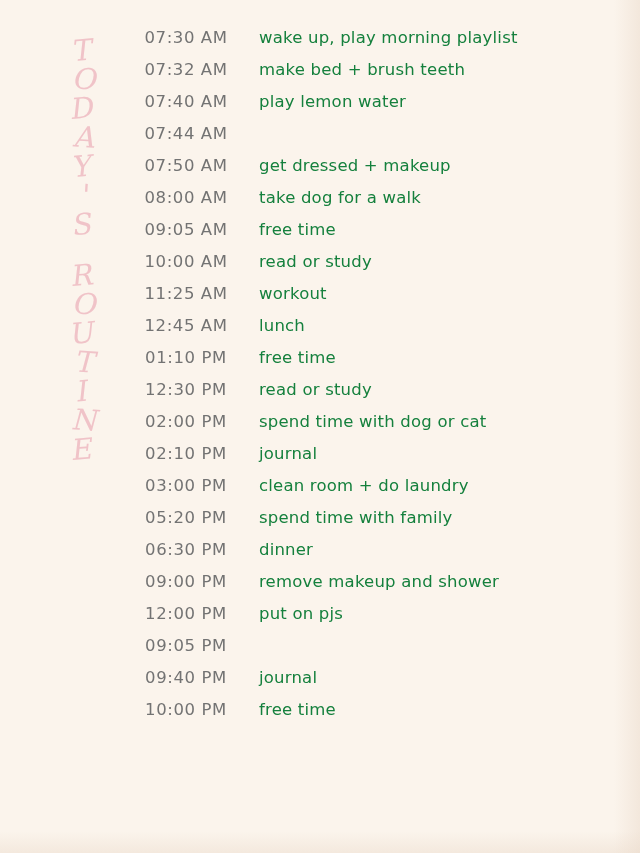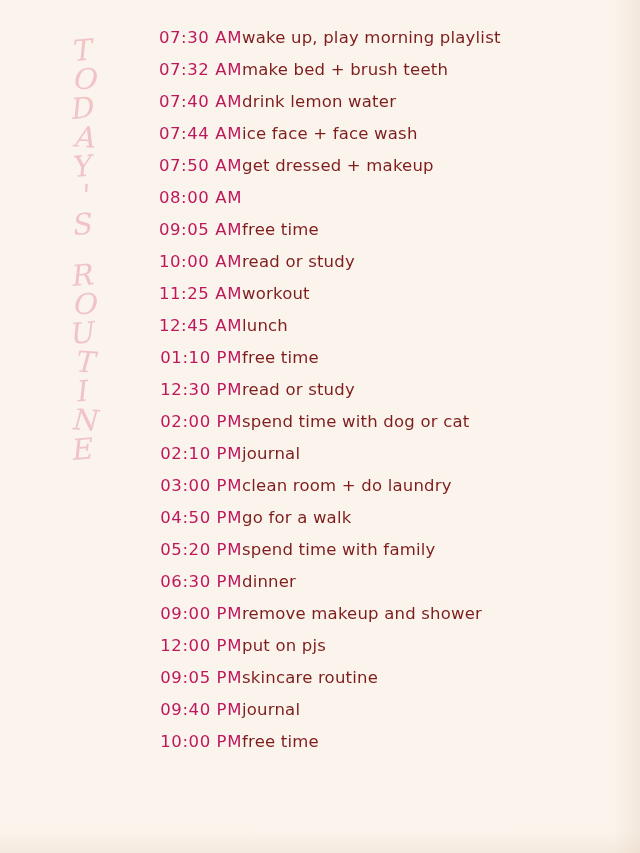--- a/index.html
+++ b/index.html
@@ -58,32 +58,33 @@
     right: 18px;
   }
   .row {
     display: flex;
     align-items: baseline;
     height: 32px;
   }
   .time {
     width: 112px;
     flex: 0 0 112px;
-    text-align: right;
-    color: #be185d;
+    text-align: center;
+    color: #737373;
     font-size: 16.5px;
     letter-spacing: 0.6px;
     font-family: "DejaVu Sans", sans-serif;
   }
   .task {
-    color: #7f1d1d;
+    color: #15803d;
     font-size: 16.5px;
     letter-spacing: 0.2px;
     font-family: "DejaVu Sans", sans-serif;
     white-space: nowrap;
+    margin-left: 17px;
   }
   
   .paper-edge {
     position: absolute;
     right: 0;
     bottom: 0;
     width: 26px;
     height: 853px;
     background: linear-gradient(to right, rgba(238,225,212,0), rgba(233,216,200,0.45));
     pointer-events: none;
@@ -125,32 +126,32 @@
     <div class="row">
       <span class="time">07:30 AM</span>
       <span class="task">wake up, play morning playlist</span>
     </div>
     <div class="row">
       <span class="time">07:32 AM</span>
       <span class="task">make bed + brush teeth</span>
     </div>
     <div class="row">
       <span class="time">07:40 AM</span>
-      <span class="task">drink lemon water</span>
+      <span class="task">play lemon water</span>
     </div>
     <div class="row">
       <span class="time">07:44 AM</span>
-      <span class="task">ice face + face wash</span>
     </div>
     <div class="row">
       <span class="time">07:50 AM</span>
       <span class="task">get dressed + makeup</span>
     </div>
     <div class="row">
       <span class="time">08:00 AM</span>
+      <span class="task">take dog for a walk</span>
     </div>
     <div class="row">
       <span class="time">09:05 AM</span>
       <span class="task">free time</span>
     </div>
     <div class="row">
       <span class="time">10:00 AM</span>
       <span class="task">read or study</span>
     </div>
     <div class="row">
@@ -175,42 +176,37 @@
     </div>
     <div class="row">
       <span class="time">02:10 PM</span>
       <span class="task">journal</span>
     </div>
     <div class="row">
       <span class="time">03:00 PM</span>
       <span class="task">clean room + do laundry</span>
     </div>
     <div class="row">
-      <span class="time">04:50 PM</span>
-      <span class="task">go for a walk</span>
-    </div>
-    <div class="row">
       <span class="time">05:20 PM</span>
       <span class="task">spend time with family</span>
     </div>
     <div class="row">
       <span class="time">06:30 PM</span>
       <span class="task">dinner</span>
     </div>
     <div class="row">
       <span class="time">09:00 PM</span>
       <span class="task">remove makeup and shower</span>
     </div>
     <div class="row">
       <span class="time">12:00 PM</span>
       <span class="task">put on pjs</span>
     </div>
     <div class="row">
       <span class="time">09:05 PM</span>
-      <span class="task">skincare routine</span>
     </div>
     <div class="row">
       <span class="time">09:40 PM</span>
       <span class="task">journal</span>
     </div>
     <div class="row">
       <span class="time">10:00 PM</span>
       <span class="task">free time</span>
     </div>
   </div>

